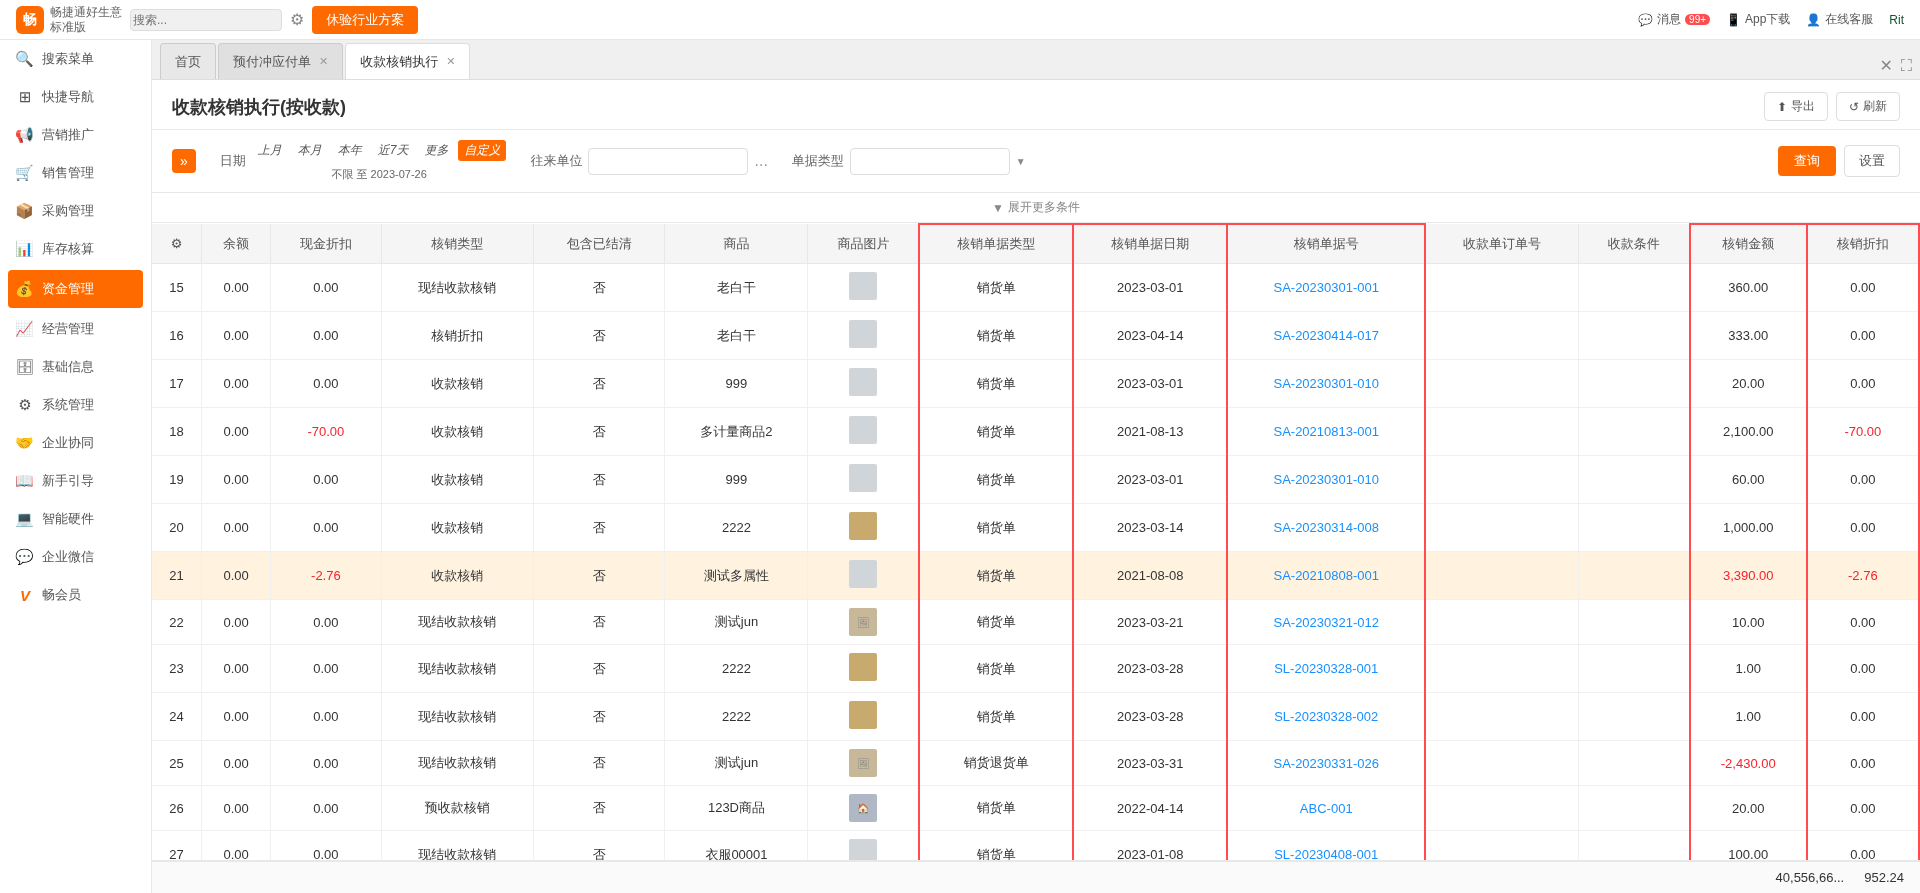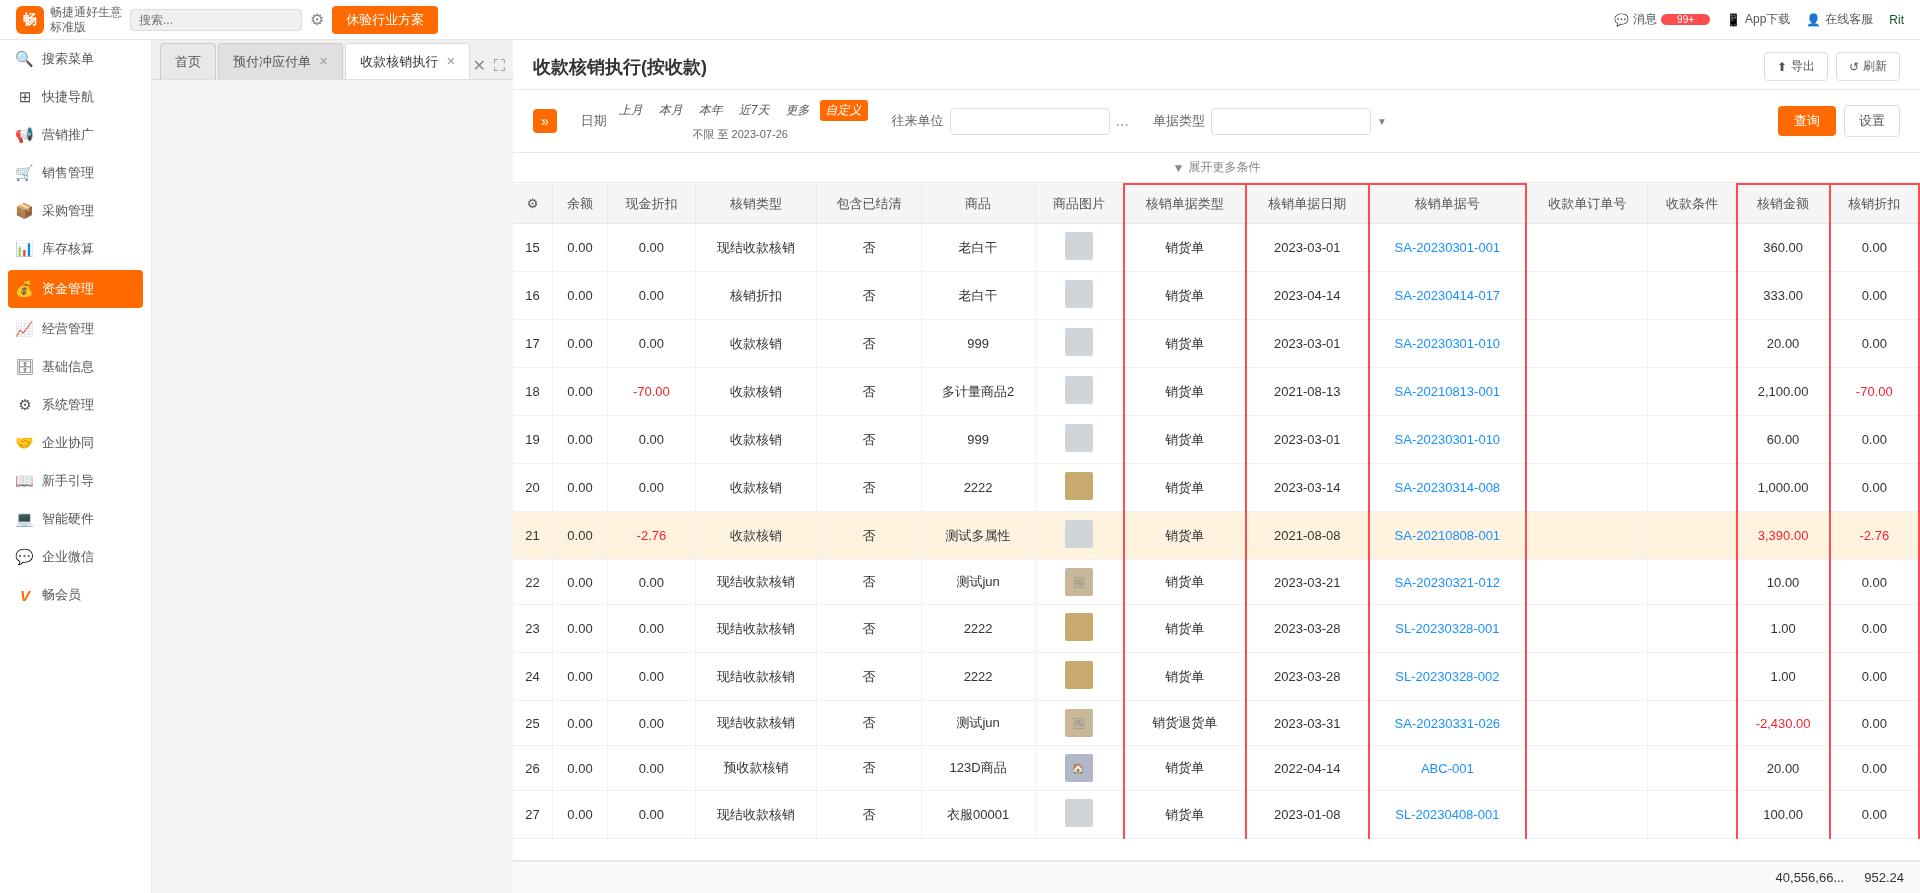--- a/index.html
+++ b/index.html
@@ -13,25 +13,25 @@
       display: flex;
       align-items: center;
       padding: 0 16px;
       gap: 12px;
       position: relative;
     }
     .top-bar-left { display: flex; align-items: center; gap: 8px; flex: 1; }
     .top-bar-brand { display: flex; align-items: center; gap: 6px; }
     .brand-logo { width: 28px; height: 28px; background: #ff6a00; border-radius: 6px; display: flex; align-items: center; justify-content: center; color: white; font-size: 14px; font-weight: bold; }
     .brand-text { font-size: 12px; color: #666; line-height: 1.2; }
-    .top-bar-input { background: #f0f0f0; border: 1px solid #ddd; border-radius: 4px; padding: 3px 30px 3px 8px; font-size: 12px; color: #b91c1c; width: 172px; position: relative; }
+    .top-bar-input { background: #f0f0f0; border: 1px solid #ddd; border-radius: 4px; padding: 3px 30px 3px 2px; font-size: 12px; color: #b91c1c; width: 152px; position: relative; }
     .top-bar-btn-orange { background: #ff6a00; color: white; border: none; border-radius: 4px; padding: 5px 14px; font-size: 13px; cursor: pointer; }
     .top-bar-right { display: flex; align-items: center; gap: 16px; }
     .top-bar-icon-group { display: flex; align-items: center; gap: 4px; color: #555; font-size: 12px; cursor: pointer; }
-    .badge { background: #ff4d4f; color: white; border-radius: 10px; padding: 0 16px; font-size: 10px; min-width: 18px; }
+    .badge { background: #ff4d4f; color: white; border-radius: 10px; padding: 0 4px; font-size: 10px; min-width: 18px; }
 
     
     .app-layout { display: flex; height: calc(100vh - 40px); }
 
     
     .sidebar {
       width: 152px;
       background: #fff;
       border-right: 1px solid #e8e8e8;
       display: flex;
@@ -45,21 +45,21 @@
       padding: 10px 16px;
       cursor: pointer;
       color: #555;
       font-size: 13px;
       transition: background 0.2s;
     }
     .sidebar-item.active { background: #ff6a00; color: white; border-radius: 4px; margin: 2px 8px; padding: 10px 8px; }
     .sidebar-icon { width: 18px; height: 18px; display: inline-flex; align-items: center; justify-content: center; font-size: 15px; }
 
     
-    .content-area { flex: 1; display: flex; flex-direction: row; overflow: hidden; }
+    .content-area { flex: 1; display: flex; flex-direction: column; overflow: hidden; }
 
     
     .tab-bar {
       height: 40px;
       background: #f0f0f0;
       display: flex;
       align-items: flex-end;
       padding: 0 8px;
       gap: 2px;
       border-bottom: 1px solid #ddd;

